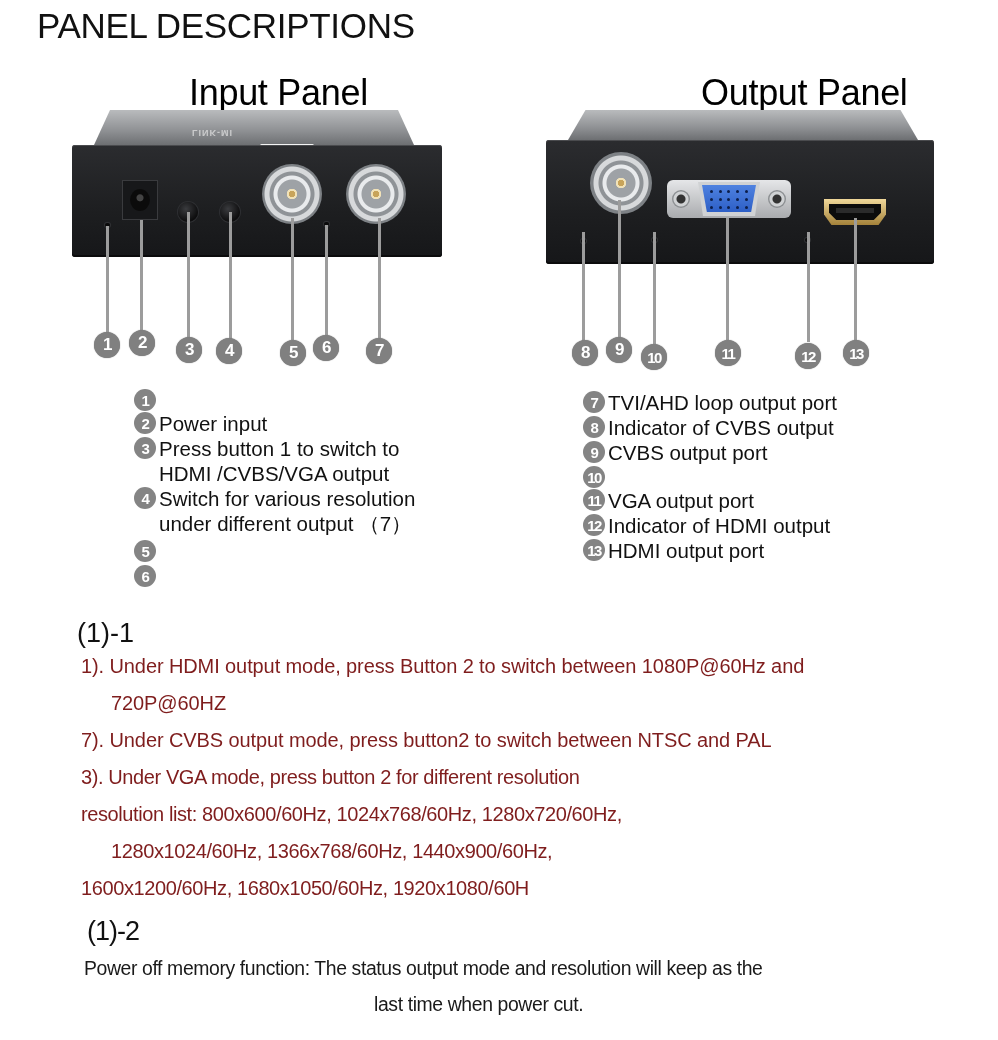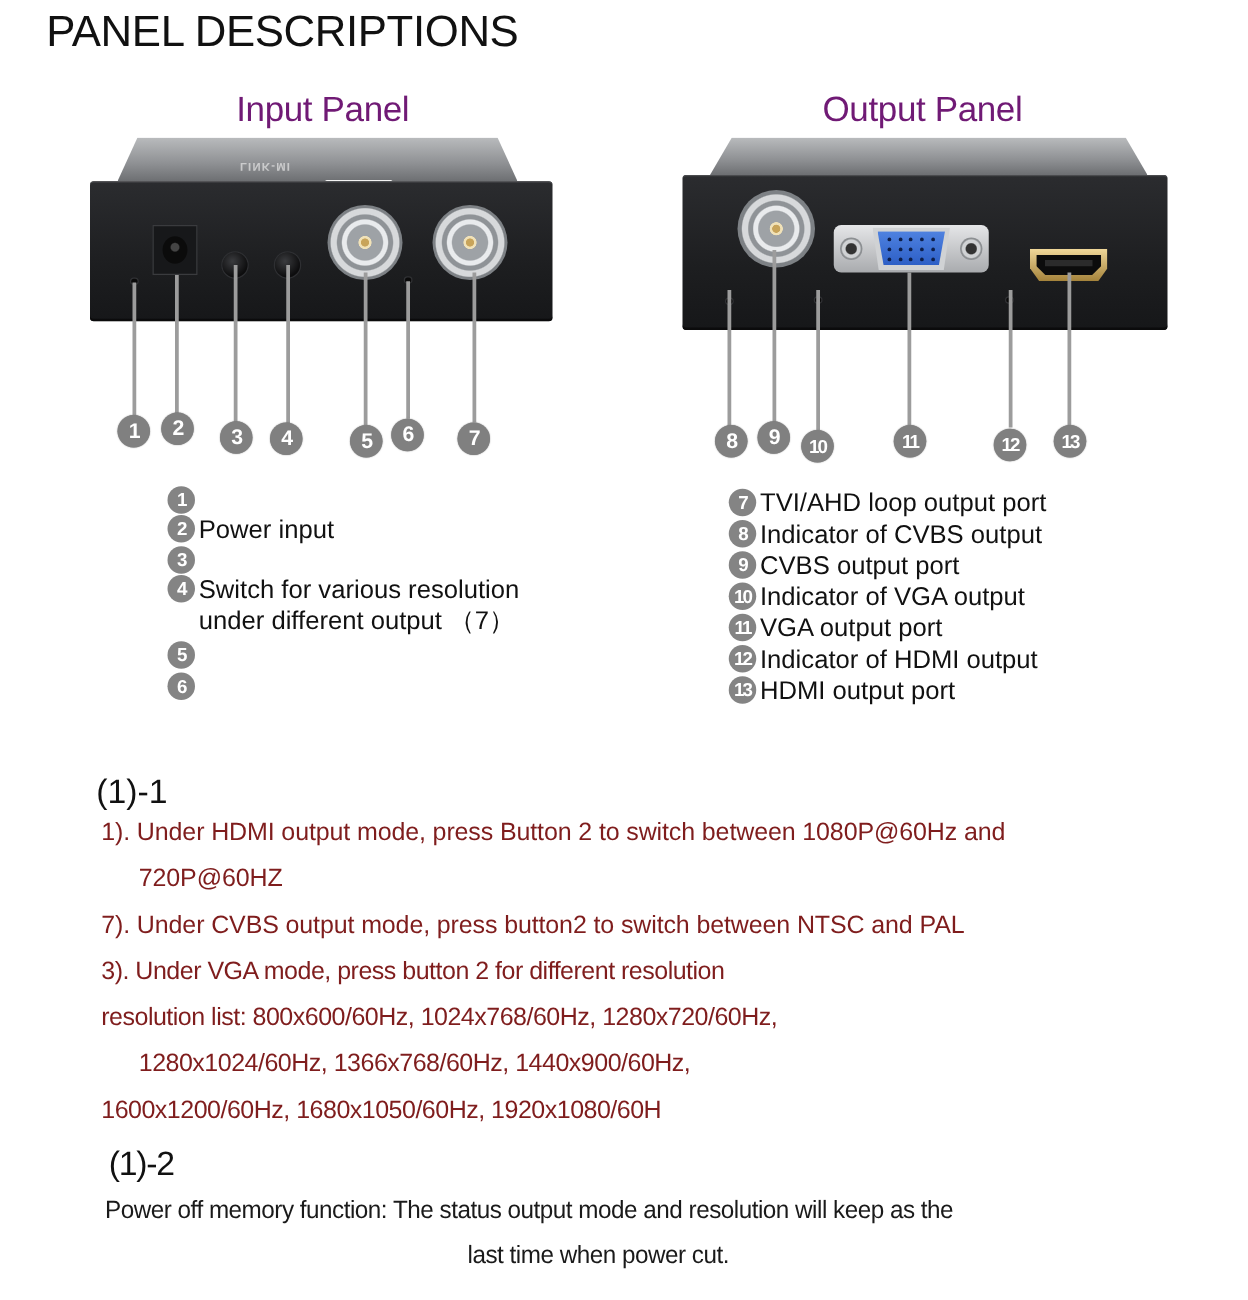--- a/index.html
+++ b/index.html
@@ -1,19 +1,19 @@
 <!DOCTYPE html>
 <html><head>
 <meta charset="utf-8">
 <style>
   html,body{margin:0;padding:0;background:#ffffff;}
   body{width:998px;height:1040px;position:relative;overflow:hidden;font-family:"Liberation Sans",sans-serif;color:#1a1a1a;}
   .abs{position:absolute;}
   .page-title{left:37px;top:6px;font-size:35px;letter-spacing:-0.3px;color:#111;white-space:nowrap;}
-  .panel-title{font-size:28px;color:#701a75;white-space:nowrap;letter-spacing:-0.3px;}
+  .panel-title{font-size:36px;color:#000000;white-space:nowrap;letter-spacing:-0.3px;}
   
   .device{position:absolute;}
   .dev-top{position:absolute;background:linear-gradient(180deg,#b9bbbd 0%,#8e9093 60%,#6d6f72 100%);clip-path:polygon(5% 0,95% 0,100% 100%,0 100%);}
   .dev-front{position:absolute;background:linear-gradient(180deg,#2b2c2f 0%,#1d1e20 60%,#161719 100%);border-radius:3px;box-shadow:inset 0 1px 0 #4a4b4e, inset 0 -2px 0 #0b0b0c;}
   .dev-label{position:absolute;color:#e6e6e6;font-size:7px;opacity:.7;transform:scaleY(-1);white-space:nowrap;letter-spacing:1px;}
   .led{position:absolute;width:5px;height:4px;background:#0a0a0a;border-radius:2px;box-shadow:0 0 0 1px #303134;}
   .btn{position:absolute;width:20px;height:20px;border-radius:50%;background:radial-gradient(circle at 40% 35%,#3a3b3e,#0d0d0e 70%);box-shadow:0 0 0 1px #2e2f32;}
   .dcjack{position:absolute;width:34px;height:38px;border:1px solid #3a3b3e;background:#17181a;}
   .dcjack::after{content:"";position:absolute;left:7px;top:8px;width:20px;height:22px;border-radius:50%;background:radial-gradient(circle at 50% 40%,#444 0 3px,#0b0b0b 4px);}
   .bnc{position:absolute;border-radius:50%;background:radial-gradient(circle,#c8a45a 0 3px,#f1e2b8 3.5px 5px,#9ea2a6 5.5px 14px,#e9ebed 15px 18px,#8f9397 19px 22px,#d7d9db 23px 27px,#7d8185 28px 30px);}
@@ -38,21 +38,21 @@
   .sec-heading{font-size:27px;color:#111;white-space:nowrap;}
   .body-line{font-size:20px;color:#7f1d1d;white-space:nowrap;letter-spacing:-0.1px;}
   .footer-line{font-size:20px;color:#1a1a1a;white-space:nowrap;letter-spacing:-0.4px;transform:scaleX(0.97);transform-origin:left;}
 </style>
 </head>
 <body>
 
 <div class="abs page-title">PANEL DESCRIPTIONS</div>
 
 <div class="abs panel-title" style="left:189px;top:72px;">Input Panel</div>
-<div class="abs panel-title" style="left:658px;top:72px;">Output Panel</div>
+<div class="abs panel-title" style="left:701px;top:72px;">Output Panel</div>
 
 <div class="device" style="left:72px;top:110px;width:370px;height:150px;">
   <div class="dev-top" style="left:22px;top:0;width:320px;height:35px;"></div>
   <div class="dev-label" style="left:120px;top:18px;font-size:9px;font-weight:bold;">LINK-MI</div>
   <div style="position:absolute;left:188px;top:34px;width:54px;height:3px;background:#f3f3f3;border-radius:2px;"></div>
   <div class="dev-front" style="left:0;top:35px;width:370px;height:112px;">
     <div class="led" style="left:33px;top:78px;"></div>
     <div class="dcjack" style="left:50px;top:35px;"></div>
     <div class="btn" style="left:106px;top:57px;"></div>
     <div class="btn" style="left:148px;top:57px;"></div>
@@ -131,20 +131,22 @@
 <ul class="legend" style="left:134px;top:388px;">
   <li>
       <span class="num">1</span>
     </li>
   <li>
       <span class="num">2</span>
       <span class="txt">Power input</span>
     </li>
   <li>
       <span class="num">3</span>
+      <span class="txt">Press button 1 to switch to
+HDMI /CVBS/VGA output</span>
     </li>
   <li>
       <span class="num">4</span>
       <span class="txt">Switch for various resolution
 under different output  （7）</span>
     </li>
   <li style="margin-top:3px;">
       <span class="num">5</span>
     </li>
   <li style="margin-top:2px;">
@@ -160,21 +162,20 @@
   <li>
       <span class="num">8</span>
       <span class="txt">Indicator of CVBS output</span>
     </li>
   <li>
       <span class="num">9</span>
       <span class="txt">CVBS output port</span>
     </li>
   <li>
       <span class="num">10</span>
-      <span class="txt">Indicator of VGA output</span>
     </li>
   <li>
       <span class="num">11</span>
       <span class="txt">VGA output port</span>
     </li>
   <li>
       <span class="num">12</span>
       <span class="txt">Indicator of HDMI output</span>
     </li>
   <li>

